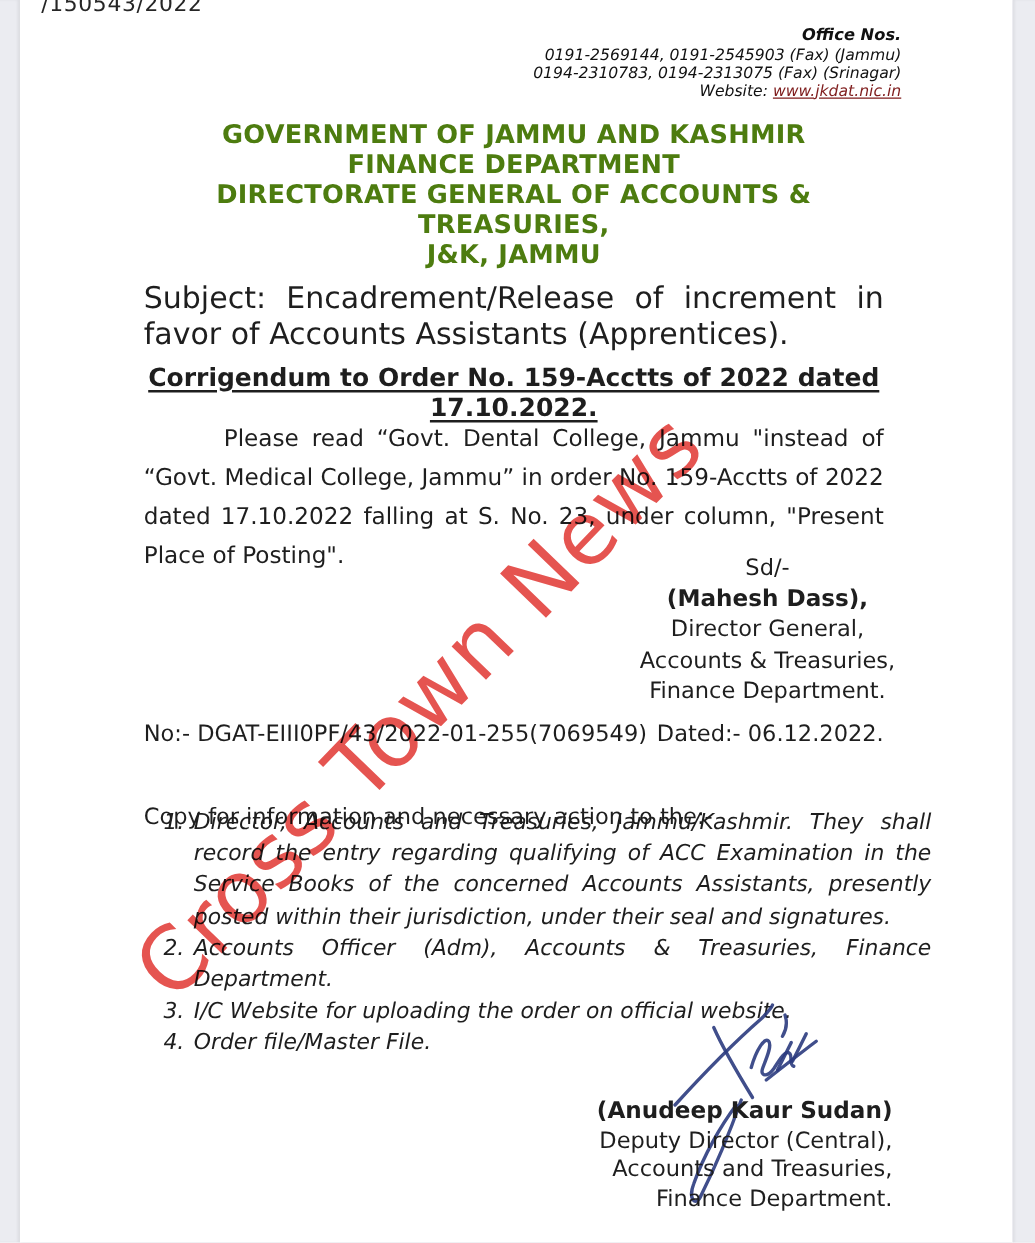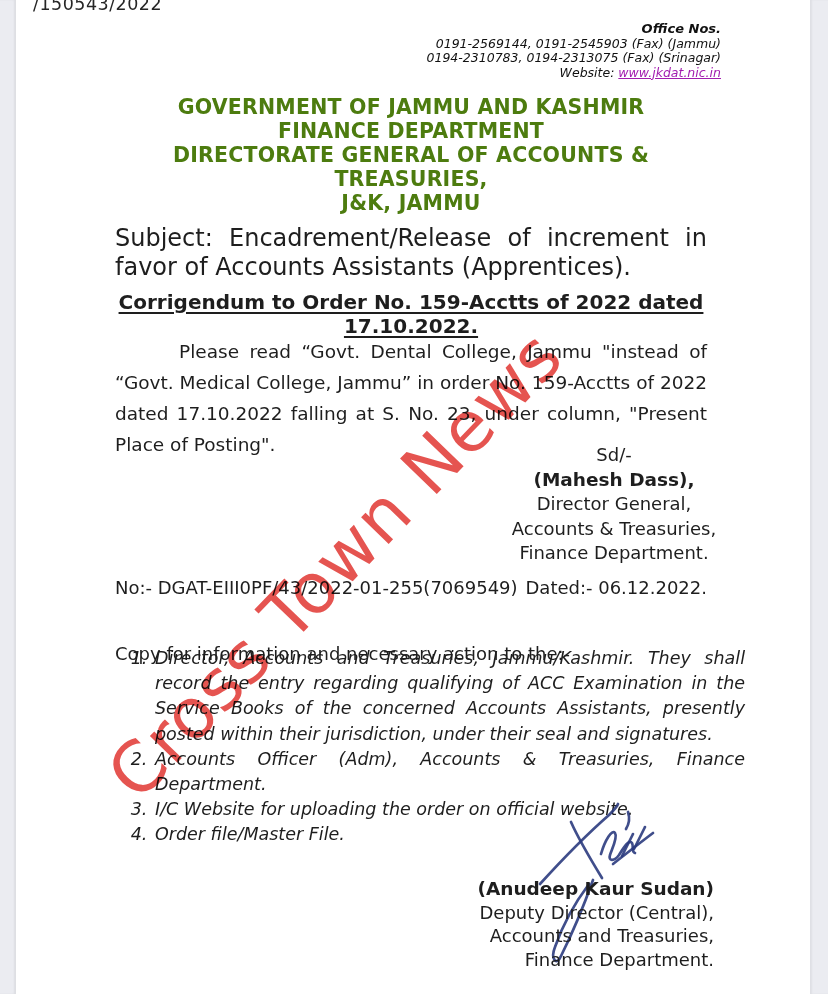--- a/index.html
+++ b/index.html
@@ -14,21 +14,21 @@
     background:#ffffff;
     box-shadow:0 0 3px rgba(0,0,0,0.12);
   }
   .abs{position:absolute;}
   
   .ref-top{left:17px;top:-6px;font-size:17.5px;letter-spacing:.5px;color:#262626;}
   
   .office{right:89px;top:22px;text-align:right;font-style:italic;line-height:14.5px;color:#111;}
   .office .t{font-size:13px;font-weight:bold;}
   .office .n{font-size:12.5px;text-align:right;}
-  .office a{color:#a21caf;text-decoration:underline;}
+  .office a{color:#7f1d1d;text-decoration:underline;}
   
   .header{left:99px;top:95px;width:592px;text-align:center;
           font-size:20.5px;font-weight:bold;line-height:24px;letter-spacing:.2px;color:#4d7c0f;}
   
   .subject{left:99px;top:224px;width:592px;font-size:24px;line-height:29px;text-align:justify;}
   
   .corrig{left:99px;top:290px;width:592px;text-align:center;font-size:20px;font-weight:bold;
           }
   .corrig span{text-decoration:underline;text-underline-offset:3px;text-decoration-thickness:2px;}
   

